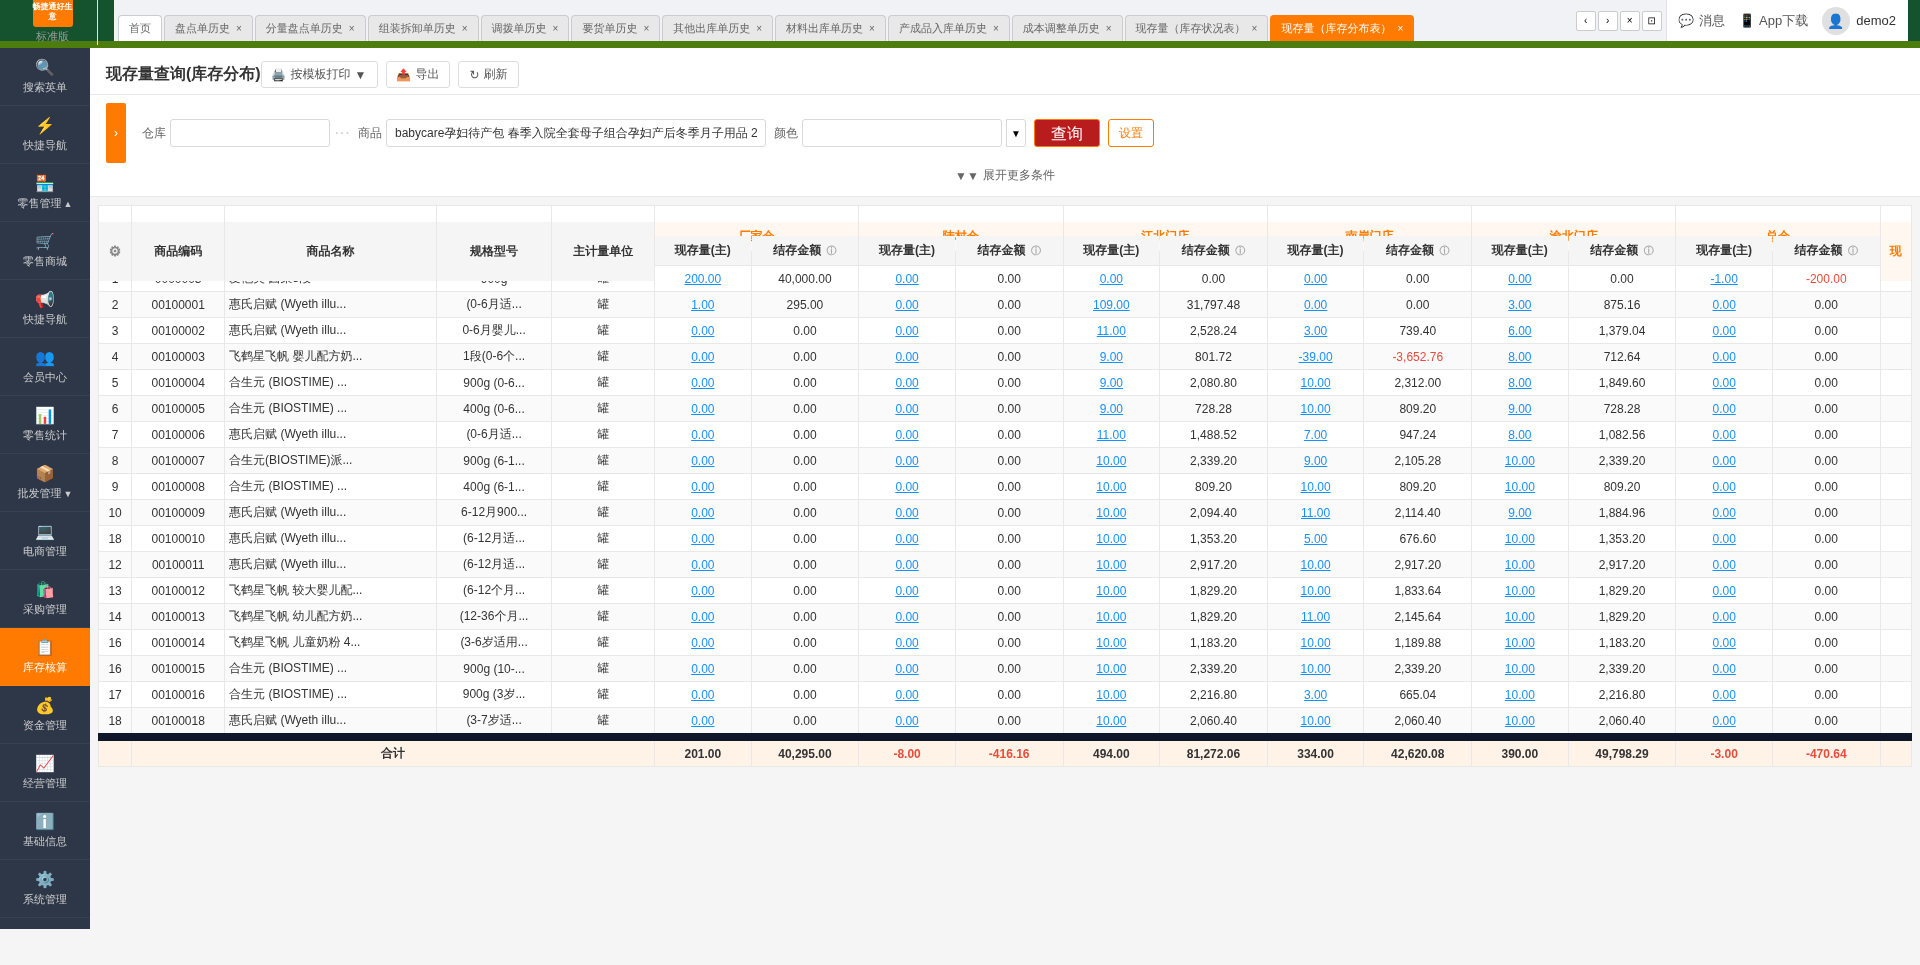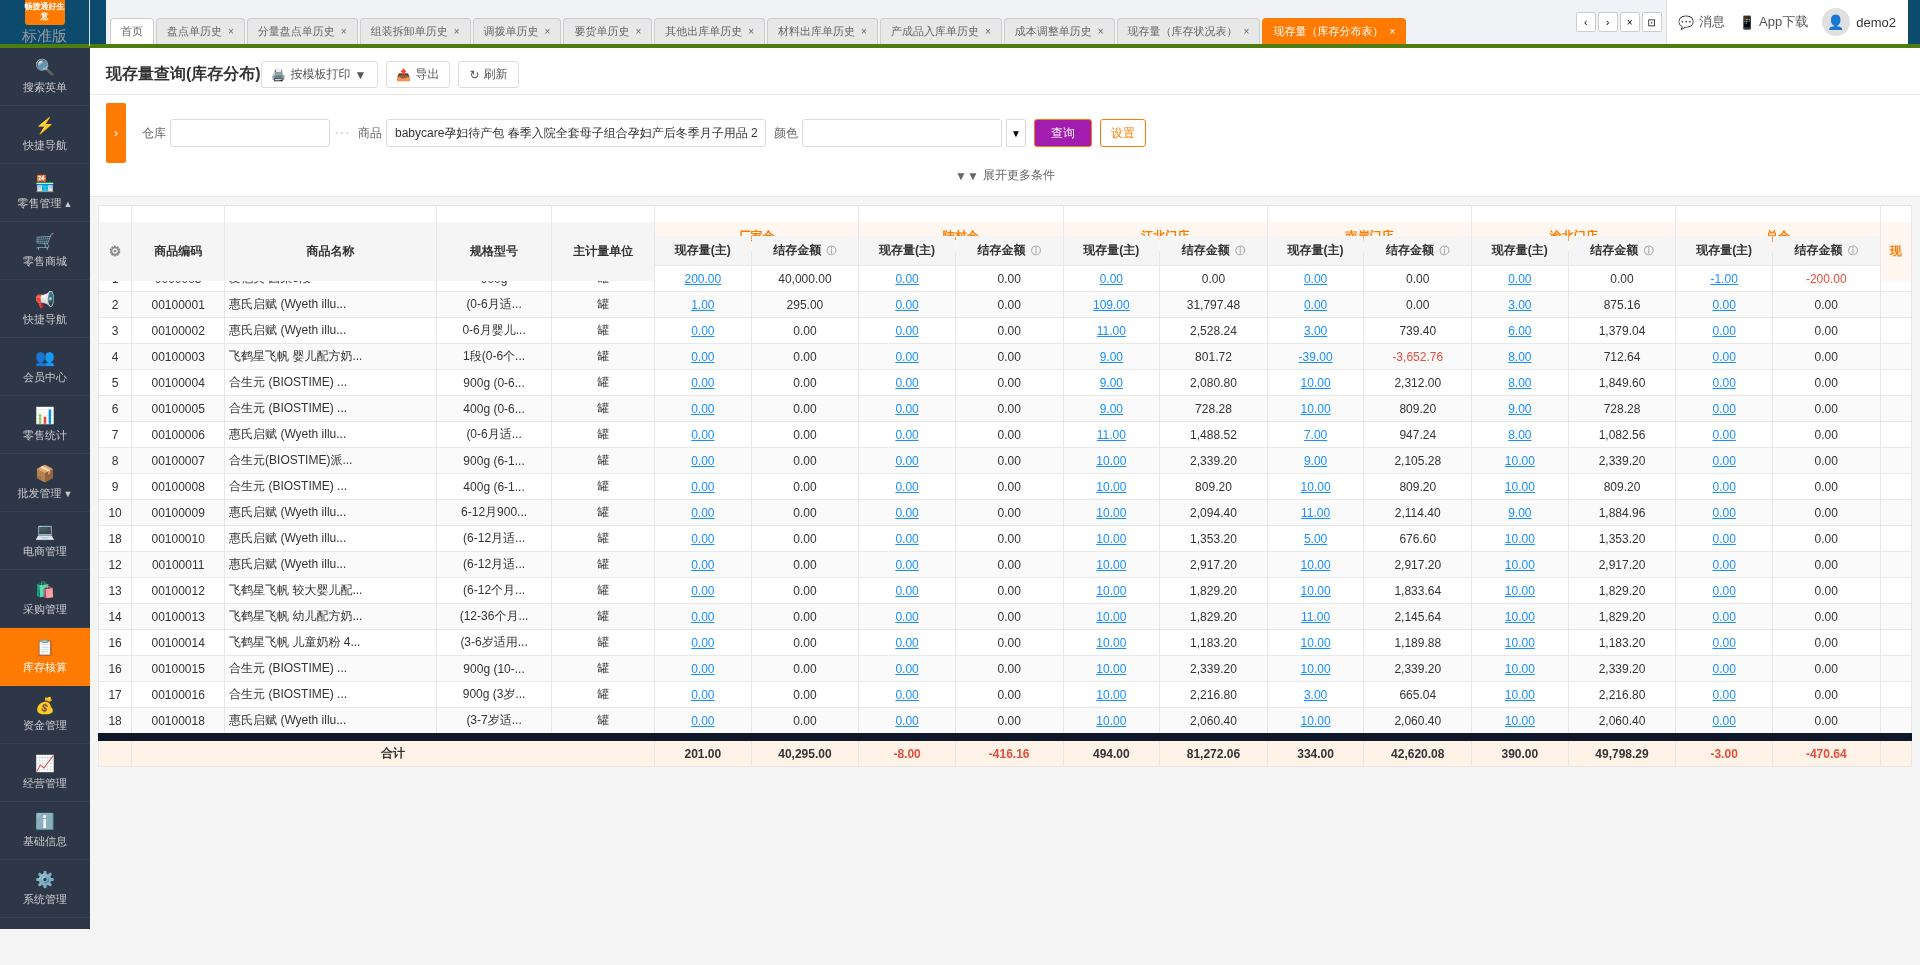--- a/index.html
+++ b/index.html
@@ -27,21 +27,21 @@
     
     
     .search-area { background: #fff; padding: 8px 16px; border-bottom: 1px solid #e8e8e8; }
     .search-row { display: flex; align-items: center; gap: 8px; flex-wrap: wrap; }
     .search-item { display: flex; align-items: center; gap: 4px; }
     .search-label { color: #666; white-space: nowrap; font-size: 12px; }
     .search-input { border: 1px solid #d9d9d9; border-radius: 3px; padding: 4px 8px; font-size: 12px; color: #333; background: #fff; height: 28px; }
     .search-input-long { width: 320px; }
     .search-input-short { width: 160px; }
     .search-input-color { width: 200px; }
-    .btn-orange { background: #a21caf; color: #fff; border: 1px solid #ff7a00; border-radius: 3px; padding: 4px 16px; cursor: pointer; font-size: 12px; height: 28px; }
+    .btn-orange { background: #b91c1c; color: #fff; border: 1px solid #ff7a00; border-radius: 3px; padding: 4px 16px; cursor: pointer; font-size: 16px; height: 28px; }
     .btn-orange-outline { background: #fff; color: #ff7a00; border: 1px solid #ff7a00; border-radius: 3px; padding: 4px 10px; cursor: pointer; font-size: 12px; height: 28px; }
     .expand-btn { display: flex; align-items: center; gap: 4px; color: #666; cursor: pointer; font-size: 12px; }
     .expand-row { display: flex; justify-content: center; padding: 4px 0; }
     
     
     .arrow-btn { width: 20px; height: 60px; background: #ff7a00; border: none; cursor: pointer; border-radius: 2px; display: flex; align-items: center; justify-content: center; color: white; font-size: 12px; margin-right: 8px; }
 
     
     .table-area { flex: 1; overflow: auto; padding: 8px; }
     .data-table { width: 100%; border-collapse: collapse; background: #fff; font-size: 12px; min-width: 1600px; }
@@ -61,24 +61,24 @@
     .table-area::-webkit-scrollbar-track { background: #f1f1f1; }
     .table-area::-webkit-scrollbar-thumb { background: #ccc; border-radius: 3px; }
 
     .gear-icon { color: #888; cursor: pointer; font-size: 14px; }
     .info-icon { color: #aaa; font-size: 10px; margin-left: 2px; cursor: pointer; }
     .tab { display: inline-flex; align-items: center; padding: 4px 10px; border-radius: 4px 4px 0 0; background: #e8e8e8; border: 1px solid #ccc; border-bottom: none; margin-right: 2px; cursor: pointer; font-size: 11px; color: #666; height: 26px; white-space: nowrap; }
     .tab.active { background: #ff7a00; color: #fff; border-color: #ff7a00; }
     .tab .close-x { margin-left: 6px; font-size: 10px; line-height: 1; }
     .tab-home { background: #fff; border: 1px solid #ccc; border-bottom: none; }
     
-    .topbar-flex { display: flex; align-items: center; background: #0c4a6e; height: 48px; padding: 0 12px 0 0; border-bottom: 4px solid #4d7c0f; }
+    .topbar-flex { display: flex; align-items: center; background: #14532d; height: 48px; padding: 0 12px 0 8px; border-bottom: 7px solid #4d7c0f; }
     .logo-section { width: 90px; display: flex; flex-direction: column; align-items: center; justify-content: center; border-right: 1px solid #e0e0e0; height: 48px; }
     .logo-box { width: 40px; height: 30px; background: #ff7a00; border-radius: 3px; display: flex; align-items: center; justify-content: center; color: #fff; font-size: 9px; font-weight: bold; text-align: center; line-height: 1.2; }
-    .logo-sub { font-size: 15px; color: #999; margin-top: 2px; }
+    .logo-sub { font-size: 11px; color: #999; margin-top: 2px; }
   </style>
 </head>
 <body>
 
 <div class="topbar-flex">
   <div class="logo-section">
     <div class="logo-box">
       <span style="font-size:8px;text-align:center;line-height:1.2;">畅捷通好生意</span>
     </div>
     <div class="logo-sub">标准版</div>

